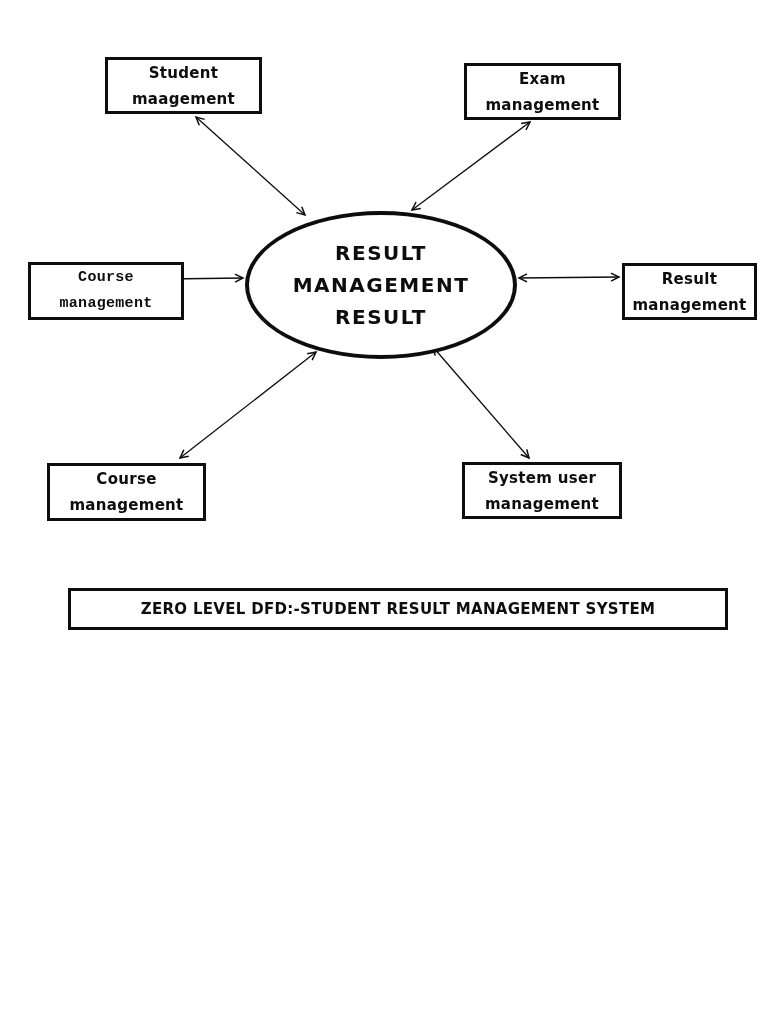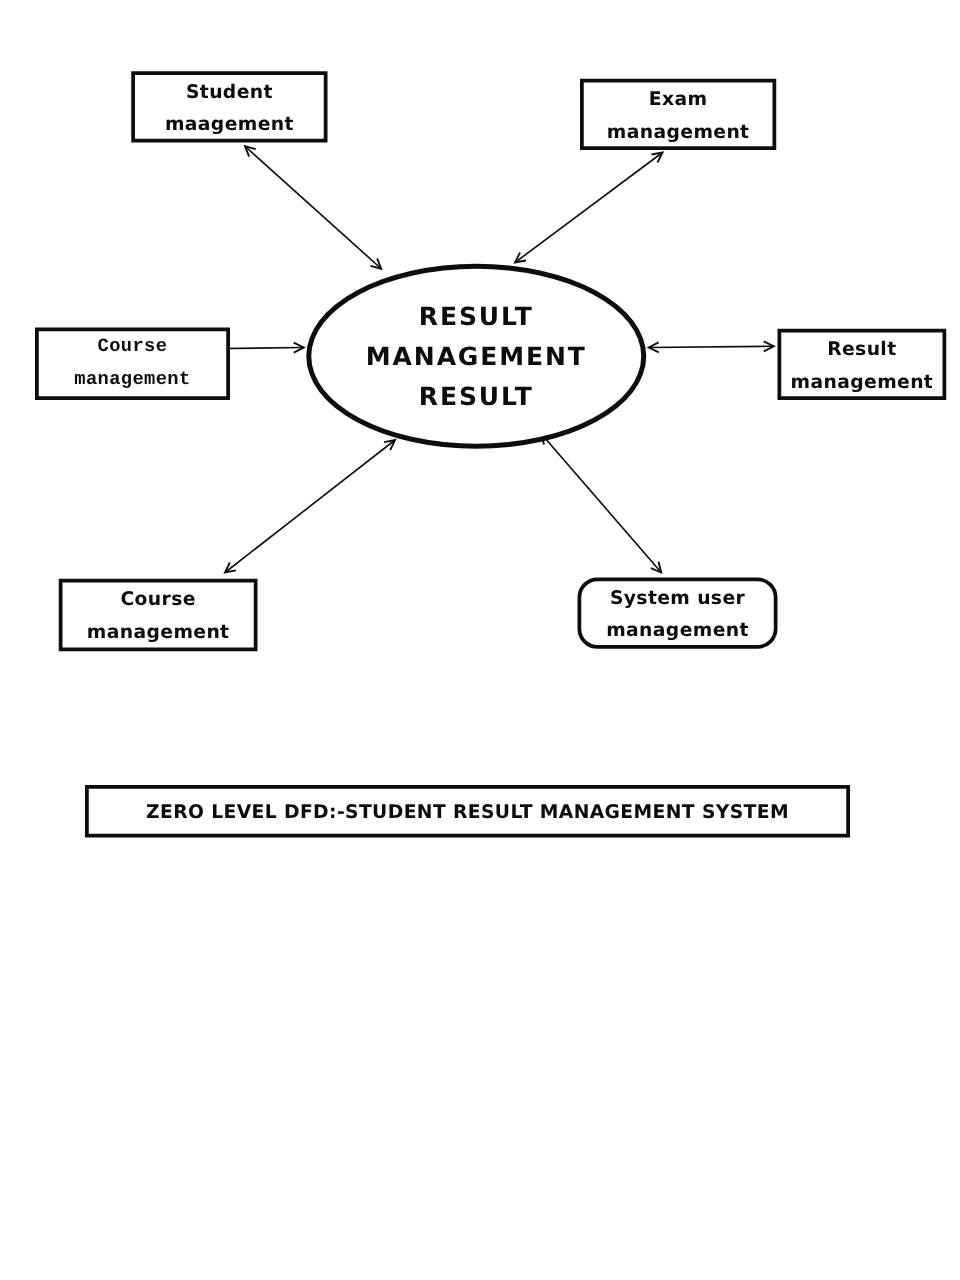--- a/index.html
+++ b/index.html
@@ -36,21 +36,21 @@
     font-weight: bold;
     font-size: 15px;
     line-height: 26px;
     letter-spacing: 0.3px;
   }
   .box-student   { left: 105px; top: 57px;  width: 157px; height: 57px; }
   .box-exam      { left: 464px; top: 63px;  width: 157px; height: 57px; }
   .box-course    { left: 28px;  top: 262px; width: 156px; height: 58px; font-family: Liberation Mono, monospace; }
   .box-result    { left: 622px; top: 263px; width: 135px; height: 57px; }
   .box-login     { left: 47px;  top: 463px; width: 159px; height: 58px; }
-  .box-sysuser   { left: 462px; top: 462px; width: 160px; height: 57px; border-radius: 16px; }
+  .box-sysuser   { left: 462px; top: 462px; width: 160px; height: 57px; }
   .center-ellipse {
     position: absolute;
     box-sizing: border-box;
     left: 245px;
     top: 211px;
     width: 272px;
     height: 148px;
     border: 4px solid #0d0d0d;
     border-radius: 50%;
     background: #ffffff;
@@ -62,33 +62,32 @@
     font-weight: bold;
     font-size: 20px;
     line-height: 32px;
     letter-spacing: 1.5px;
   }
   .caption-box {
     position: absolute;
     box-sizing: border-box;
     left: 68px;
     top: 588px;
-    width: 612px;
+    width: 660px;
     height: 42px;
     border: 3px solid #0d0d0d;
     background: #ffffff;
     display: flex;
     align-items: center;
     justify-content: center;
     text-align: center;
     font-weight: bold;
     font-size: 15px;
     letter-spacing: 0.3px;
     white-space: nowrap;
-    margin-top: 40px;
   }
   .nline { display: block; }
 </style>
 </head>
 <body>
 
 <div class="page">
 
   <svg class="arrow-layer" width="768" height="1024" viewBox="0 0 768 1024" xmlns="http://www.w3.org/2000/svg">
     <defs>

